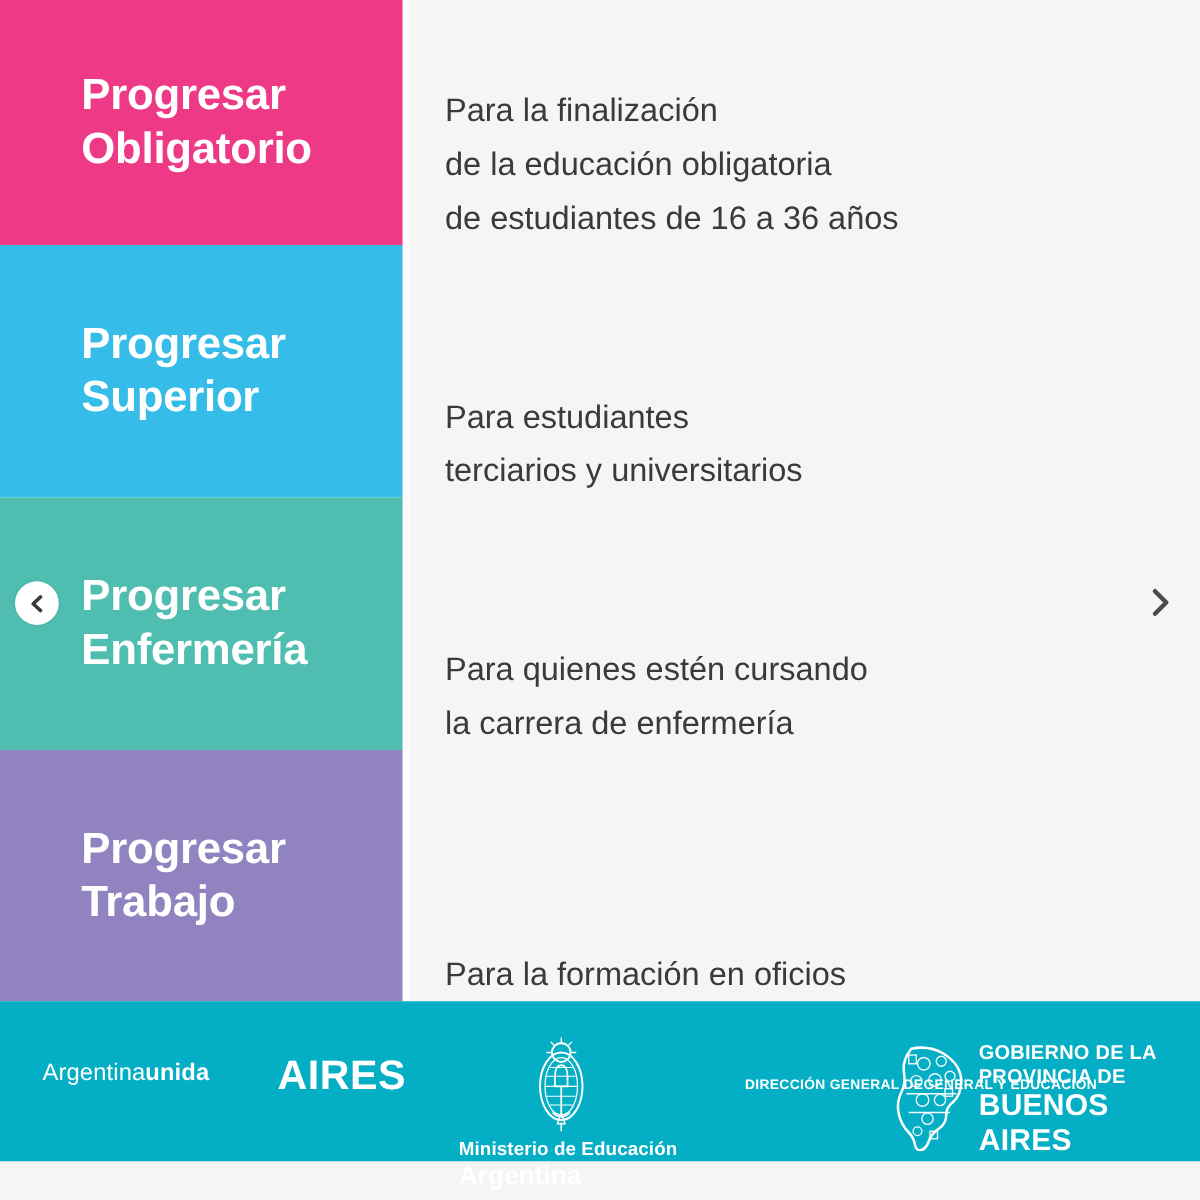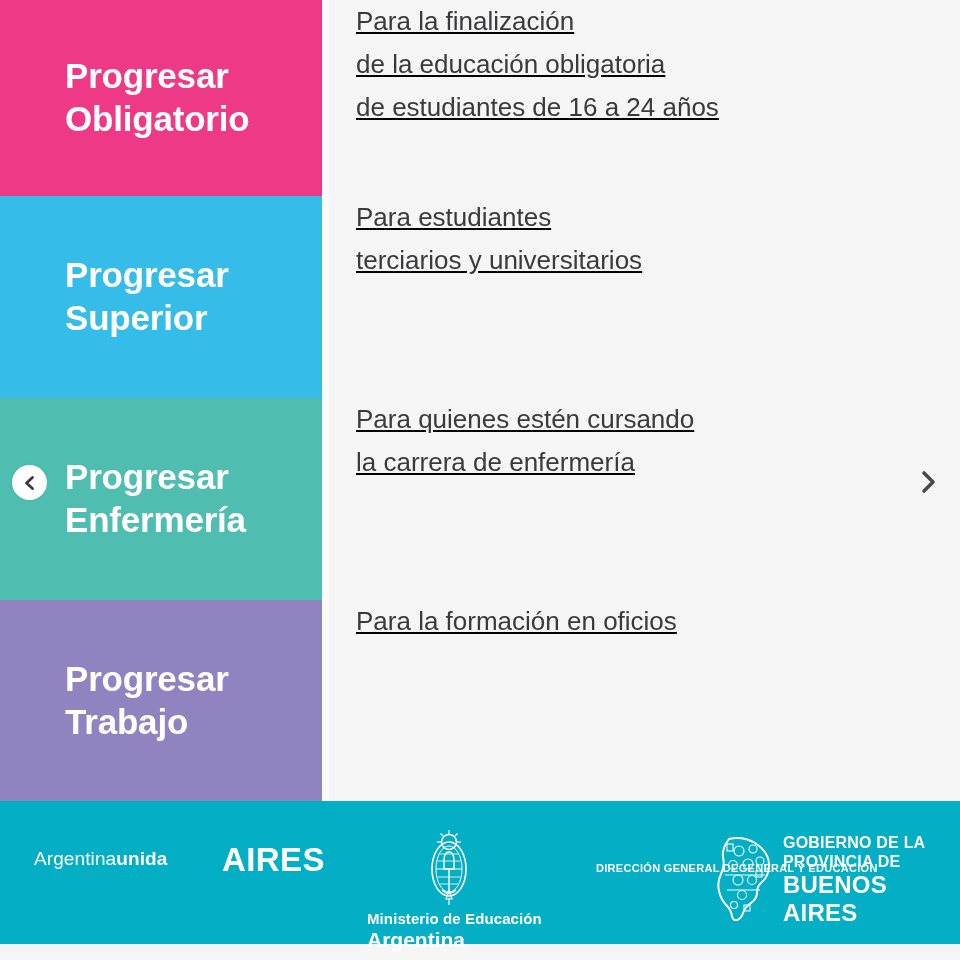--- a/index.html
+++ b/index.html
@@ -65,22 +65,21 @@
     flex: 0 0 7px;
     background: #fbfbfb;
   }
 
   .desc-cell {
     position: relative;
     flex: 1 1 auto;
     background: #f5f5f5;
     display: flex;
     flex-direction: column;
-    justify-content: flex-start;
-    text-decoration: underline;
+    justify-content: flex-end;
   }
   .desc-cell .desc {
     color: #3a3a3c;
     font-size: 26px;
     line-height: 1.66;
     margin: 0;
     padding-left: 27px;
     padding-right: 60px;
     font-weight: 400;
   }
@@ -119,21 +118,21 @@
     cursor: pointer;
   }
   .nav-prev svg, .nav-next svg { display: block; }
 
   
   .footer {
     position: absolute;
     left: 0;
     top: 801px;
     width: 960px;
-    height: 143px;
+    height: 128px;
     background: #04aec4;
   }
 
   .logo {
     position: absolute;
     display: flex;
     align-items: center;
     color: #ffffff;
   }
 
@@ -220,21 +219,21 @@
         <div class="title">
           <span class="l1">Progresar</span>
           <span class="l2">Obligatorio</span>
         </div>
       </div>
       <div class="gap-cell"></div>
       <div class="desc-cell">
         <p class="desc">
           <span>Para la finalización</span>
           <span>de la educación obligatoria</span>
-          <span>de estudiantes de 16 a 24 años</span>
+          <span>de estudiantes de 16 a 36 años</span>
         </p>
       </div>
     </div>
 
     <div class="row row-1">
       <div class="color-cell c-cyan">
         <div class="title">
           <span class="l1">Progresar</span>
           <span class="l2">Superior</span>
         </div>

